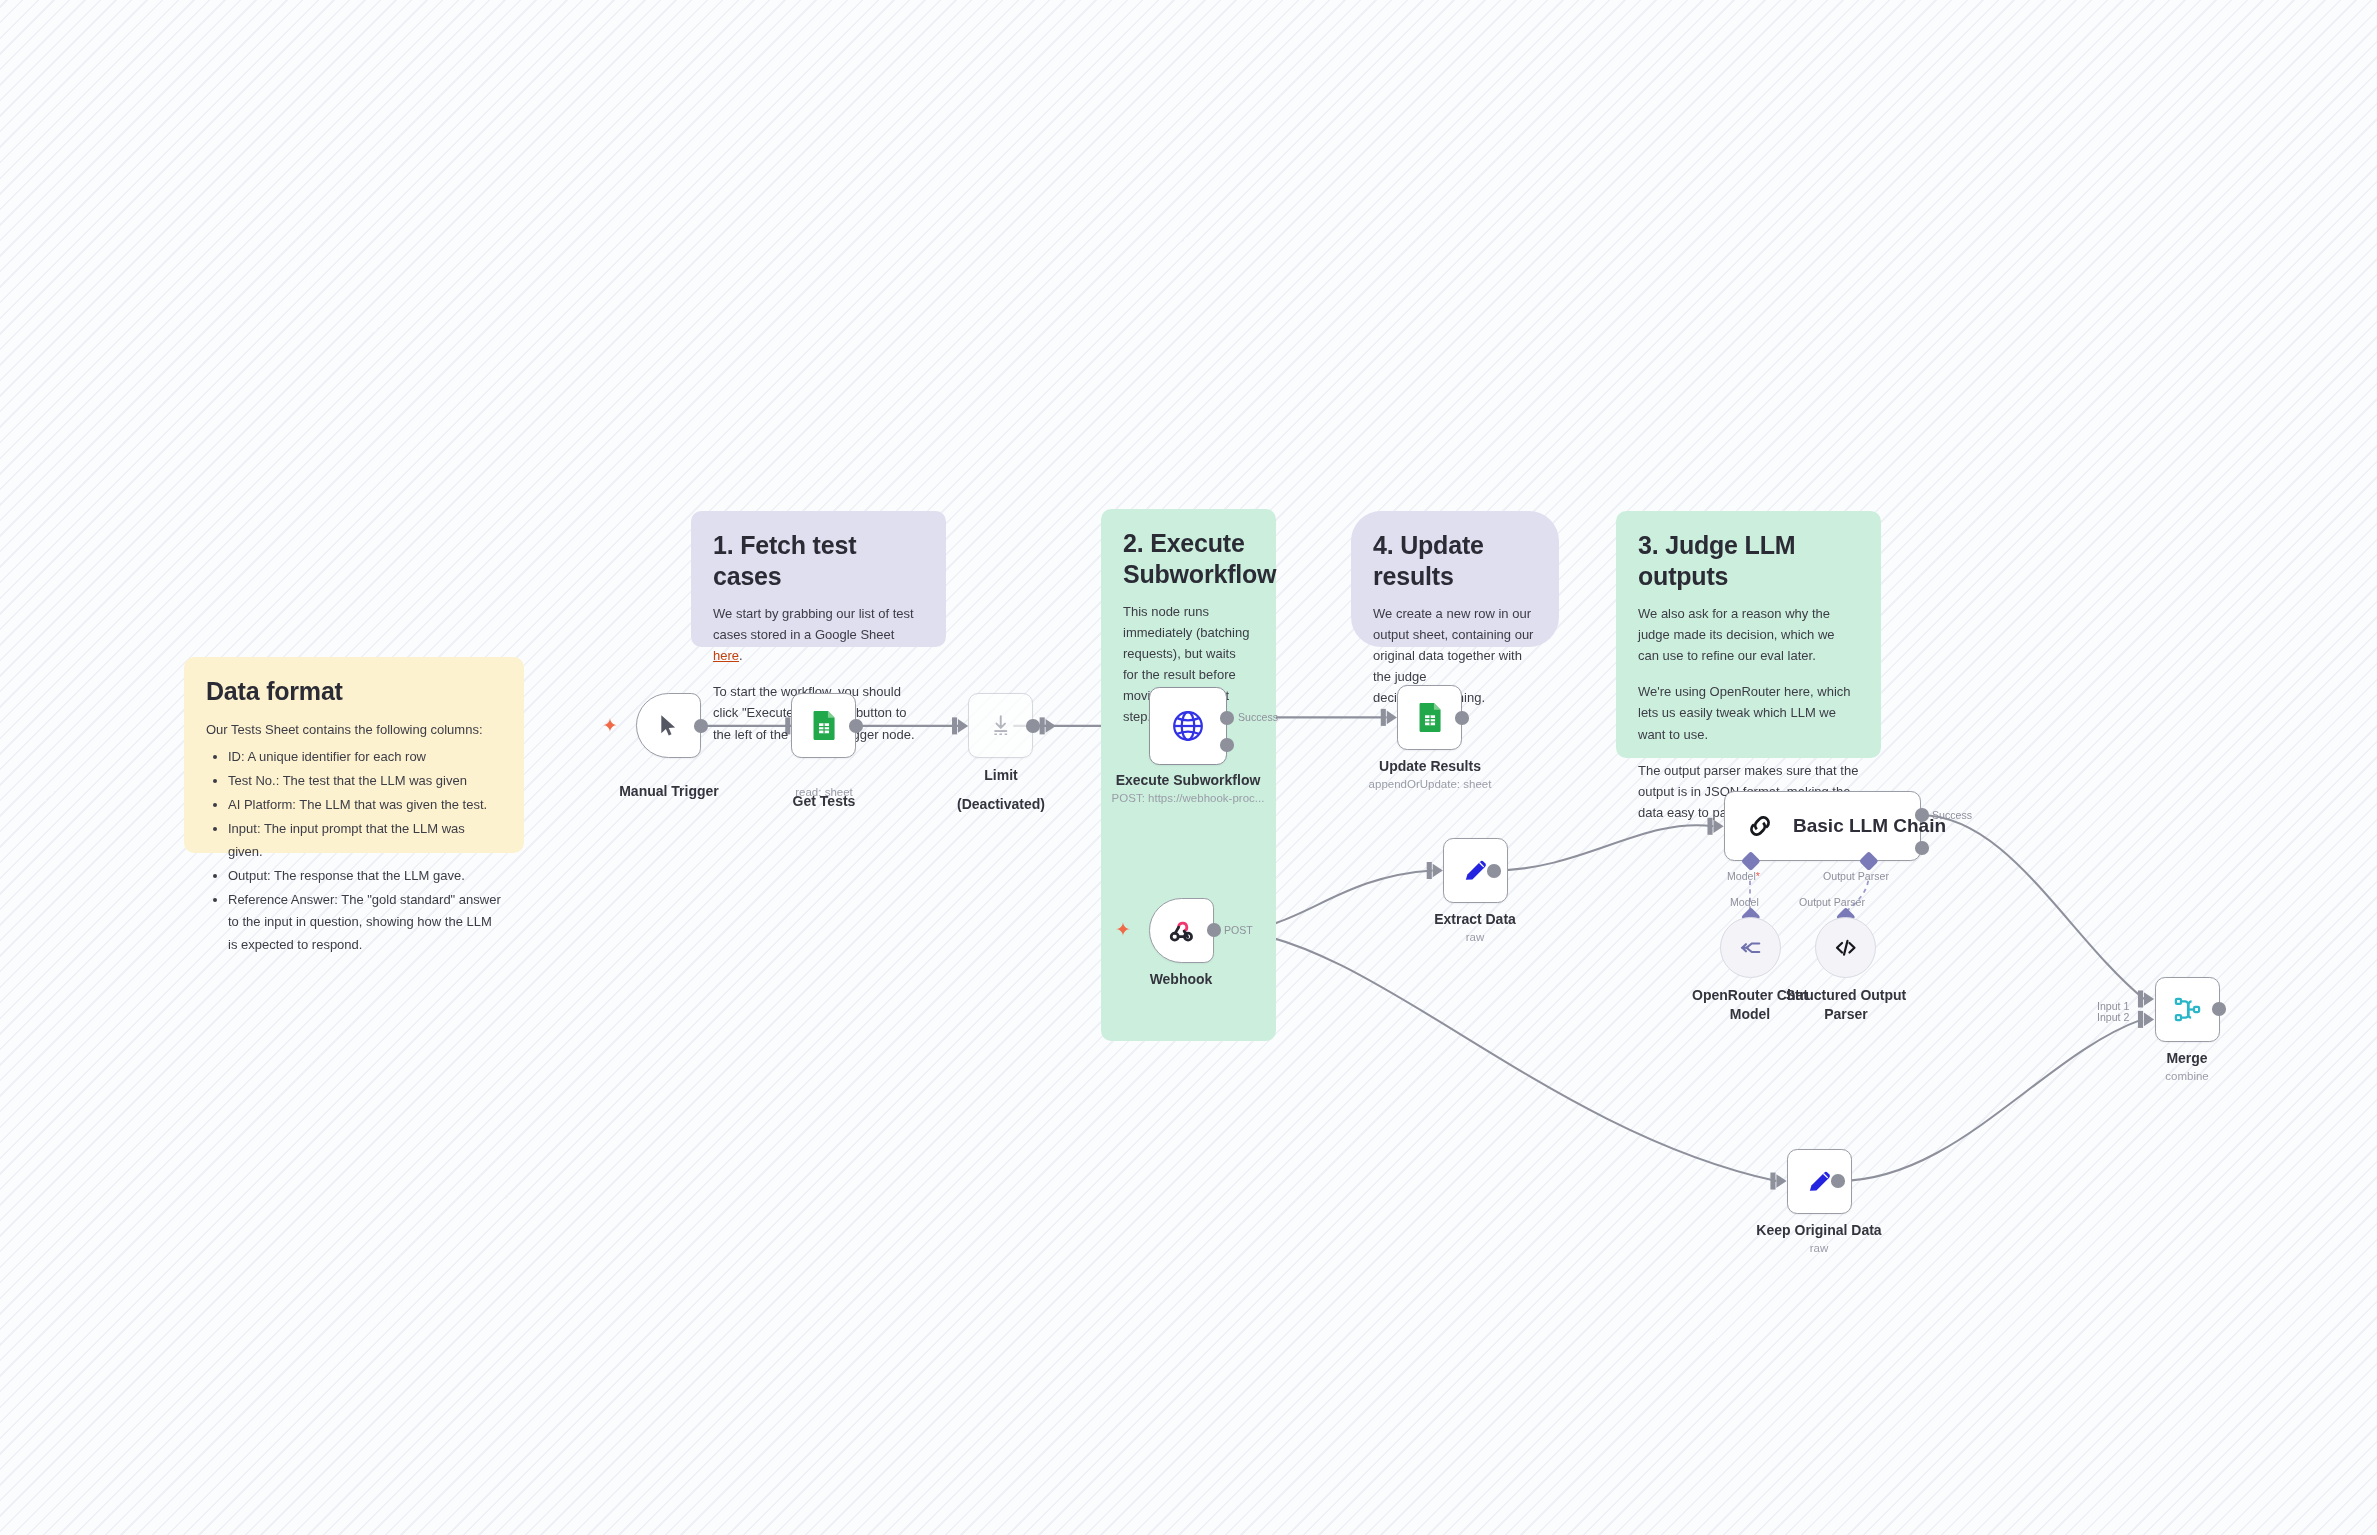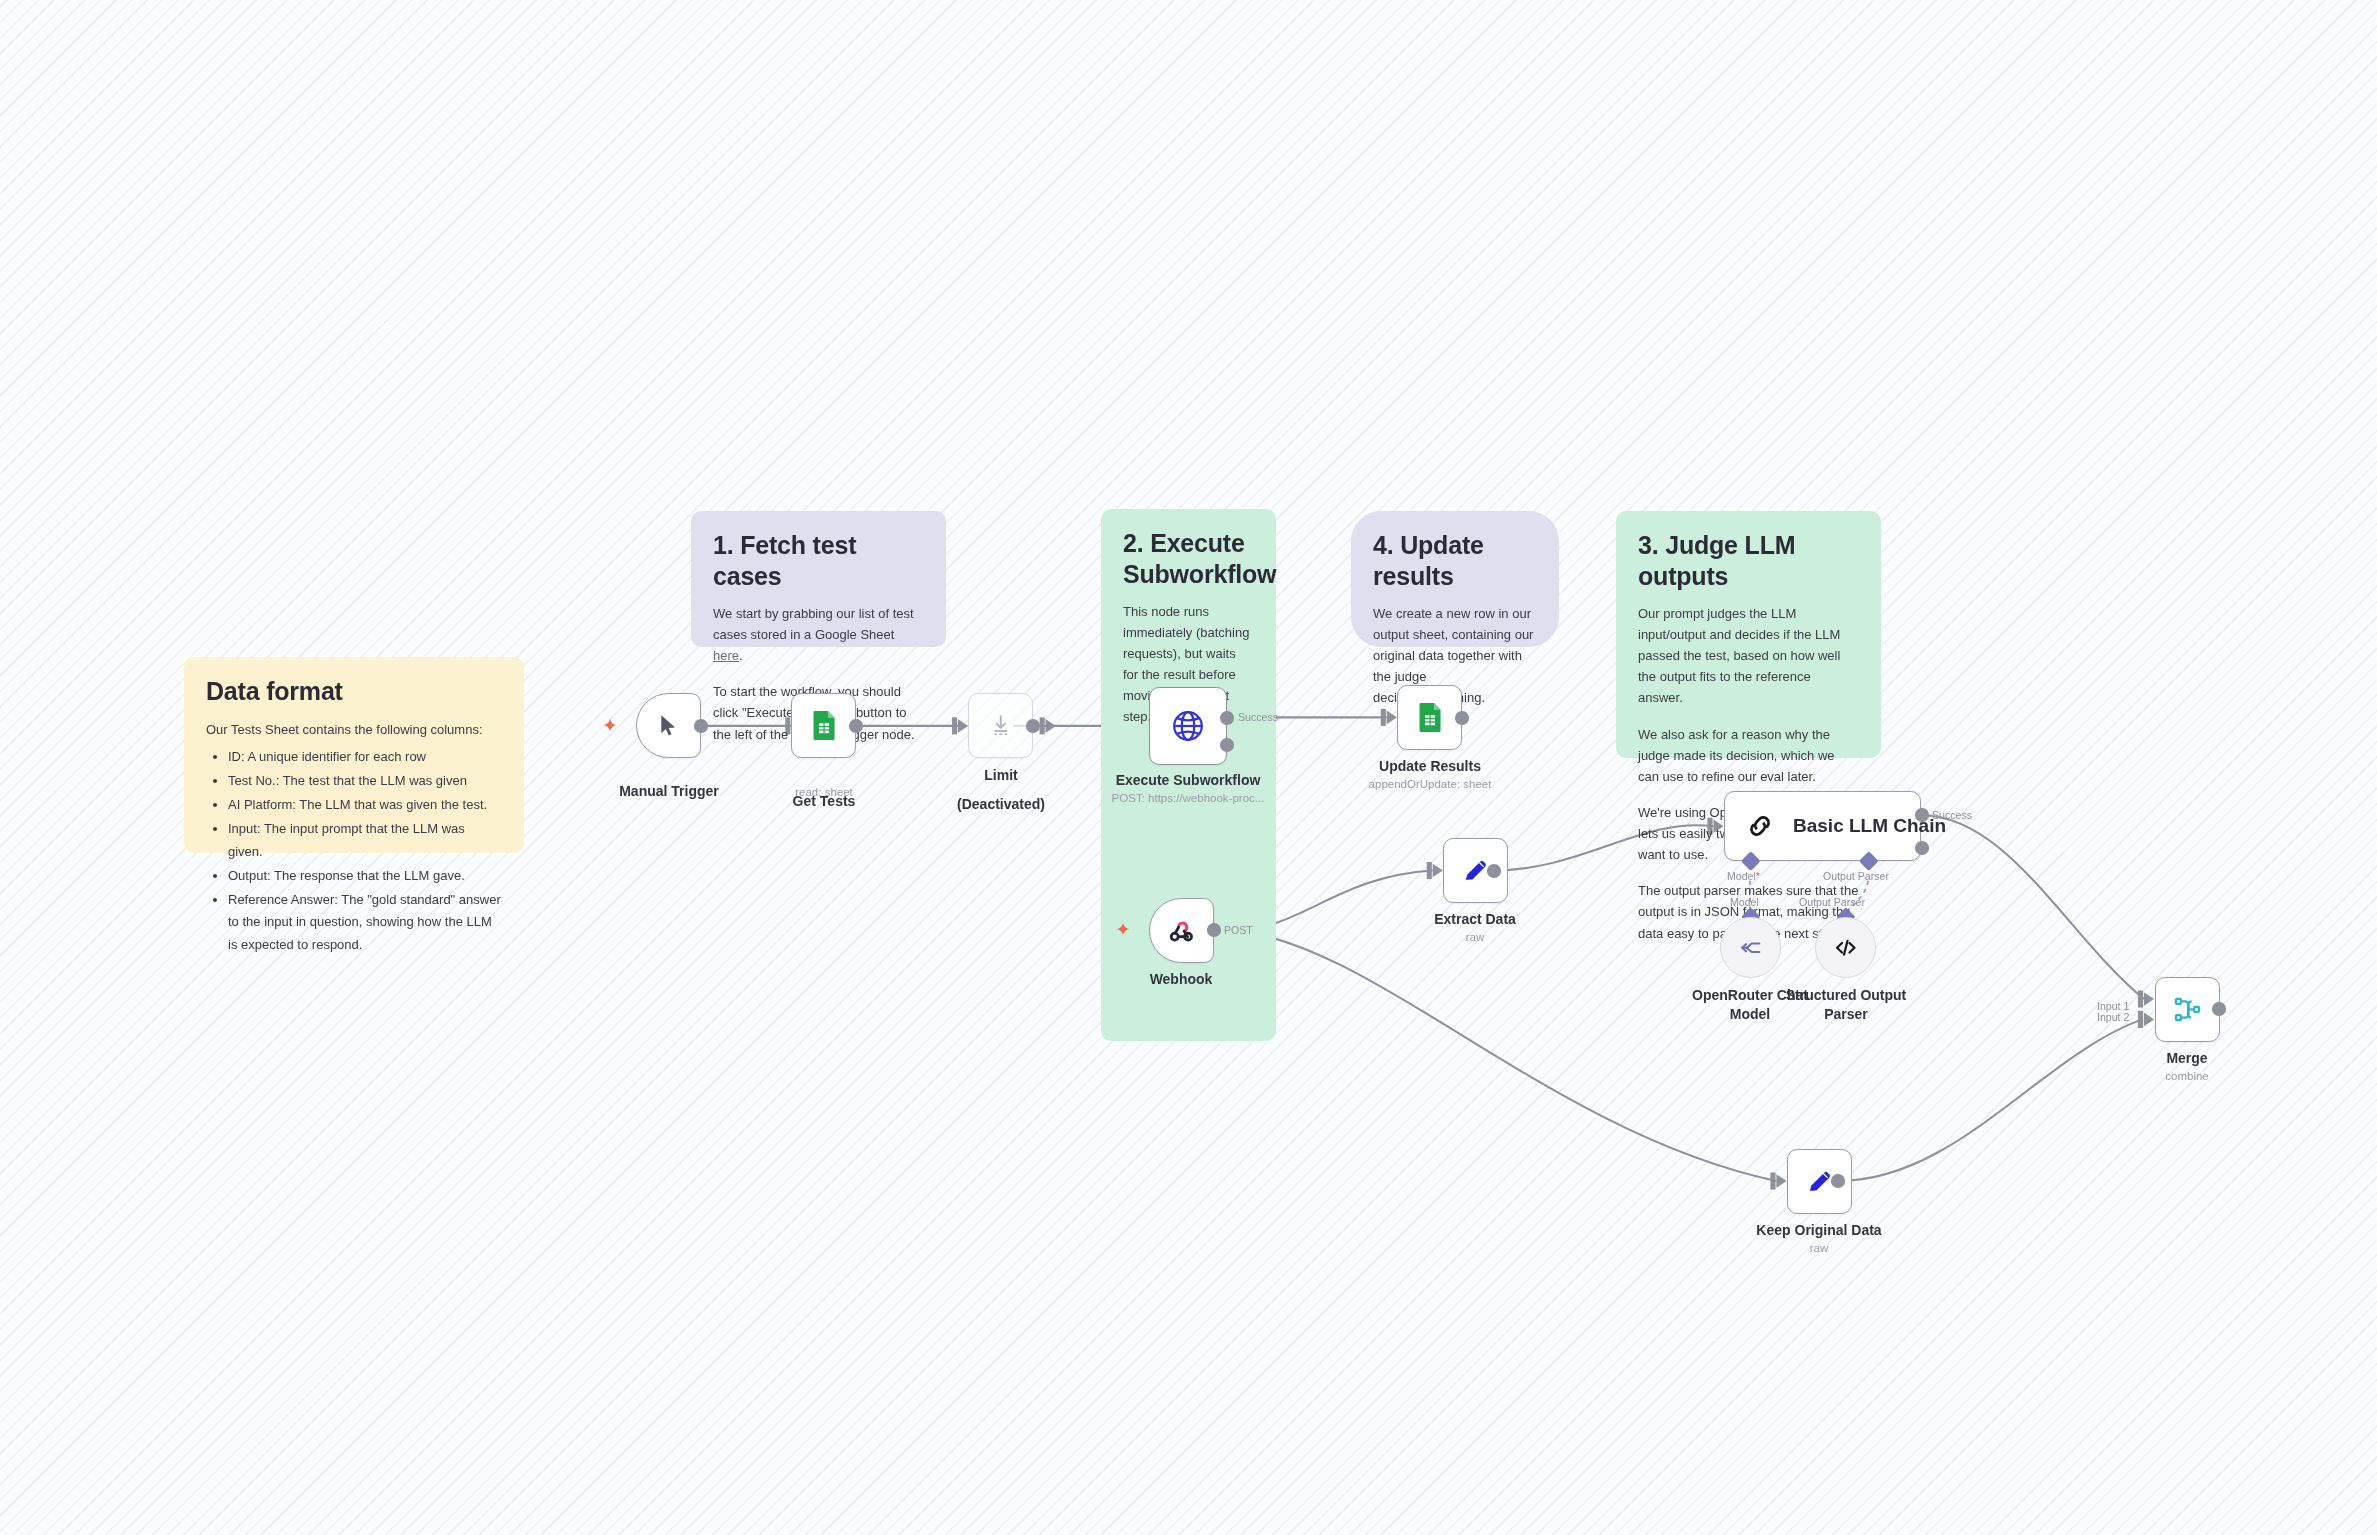--- a/index.html
+++ b/index.html
@@ -40,21 +40,21 @@
     color: #2b2b36;
     letter-spacing: -0.2px;
   }
   .sticky p {
     margin: 0 0 15.3px 0;
     font-size: 13px;
     line-height: 1.62;
     color: #3c3c46;
   }
   .sticky p:last-child { margin-bottom: 0; }
-  .sticky a { color: #737373; text-decoration: underline; }
+  .sticky a { color: #c2410c; text-decoration: underline; }
   .sticky ul {
     margin: 5.1px 0 0 0;
     padding-left: 22px;
     font-size: 13px;
     line-height: 1.72;
     color: #3c3c46;
   }
   .sticky ul li { margin-bottom: 1.7px; }
 
   
@@ -247,21 +247,20 @@
     <p>This node runs immediately (batching requests), but waits for the result before moving to the next step.</p>
   </div>
 
   <div class="sticky purple" style="left:1351px; top:511px; width:208px; height:136px;border-radius:30px;">
     <h2>4. Update results</h2>
     <p>We create a new row in our output sheet, containing our original data together with the judge decision/reasoning.</p>
   </div>
 
   <div class="sticky green" style="left:1616px; top:511px; width:265px; height:247px;">
     <h2>3. Judge LLM outputs</h2>
-    <p>Our prompt judges the LLM input/output and decides if the LLM passed the test, based on how well the output fits to the reference answer.</p>
     <p>We also ask for a reason why the judge made its decision, which we can use to refine our eval later.</p>
     <p>We're using OpenRouter here, which lets us easily tweak which LLM we want to use.</p>
     <p>The output parser makes sure that the output is in JSON format, making the data easy to parse in the next step.</p>
   </div>
 
   <div class="bolt" style="left:602px; top:716px;">✦</div>
   <div class="node trigger" style="left:636px; top:693px; width:65px; height:65px;">
     <span class="node-icon">
       <svg width="25.5" height="25.5" viewBox="0 0 24 24">
           <path d="M5 2 L5 19 L9.3 15.1 L12 21.2 L14.6 20 L12 14 L18 13.6 Z" fill="#555762"></path>

